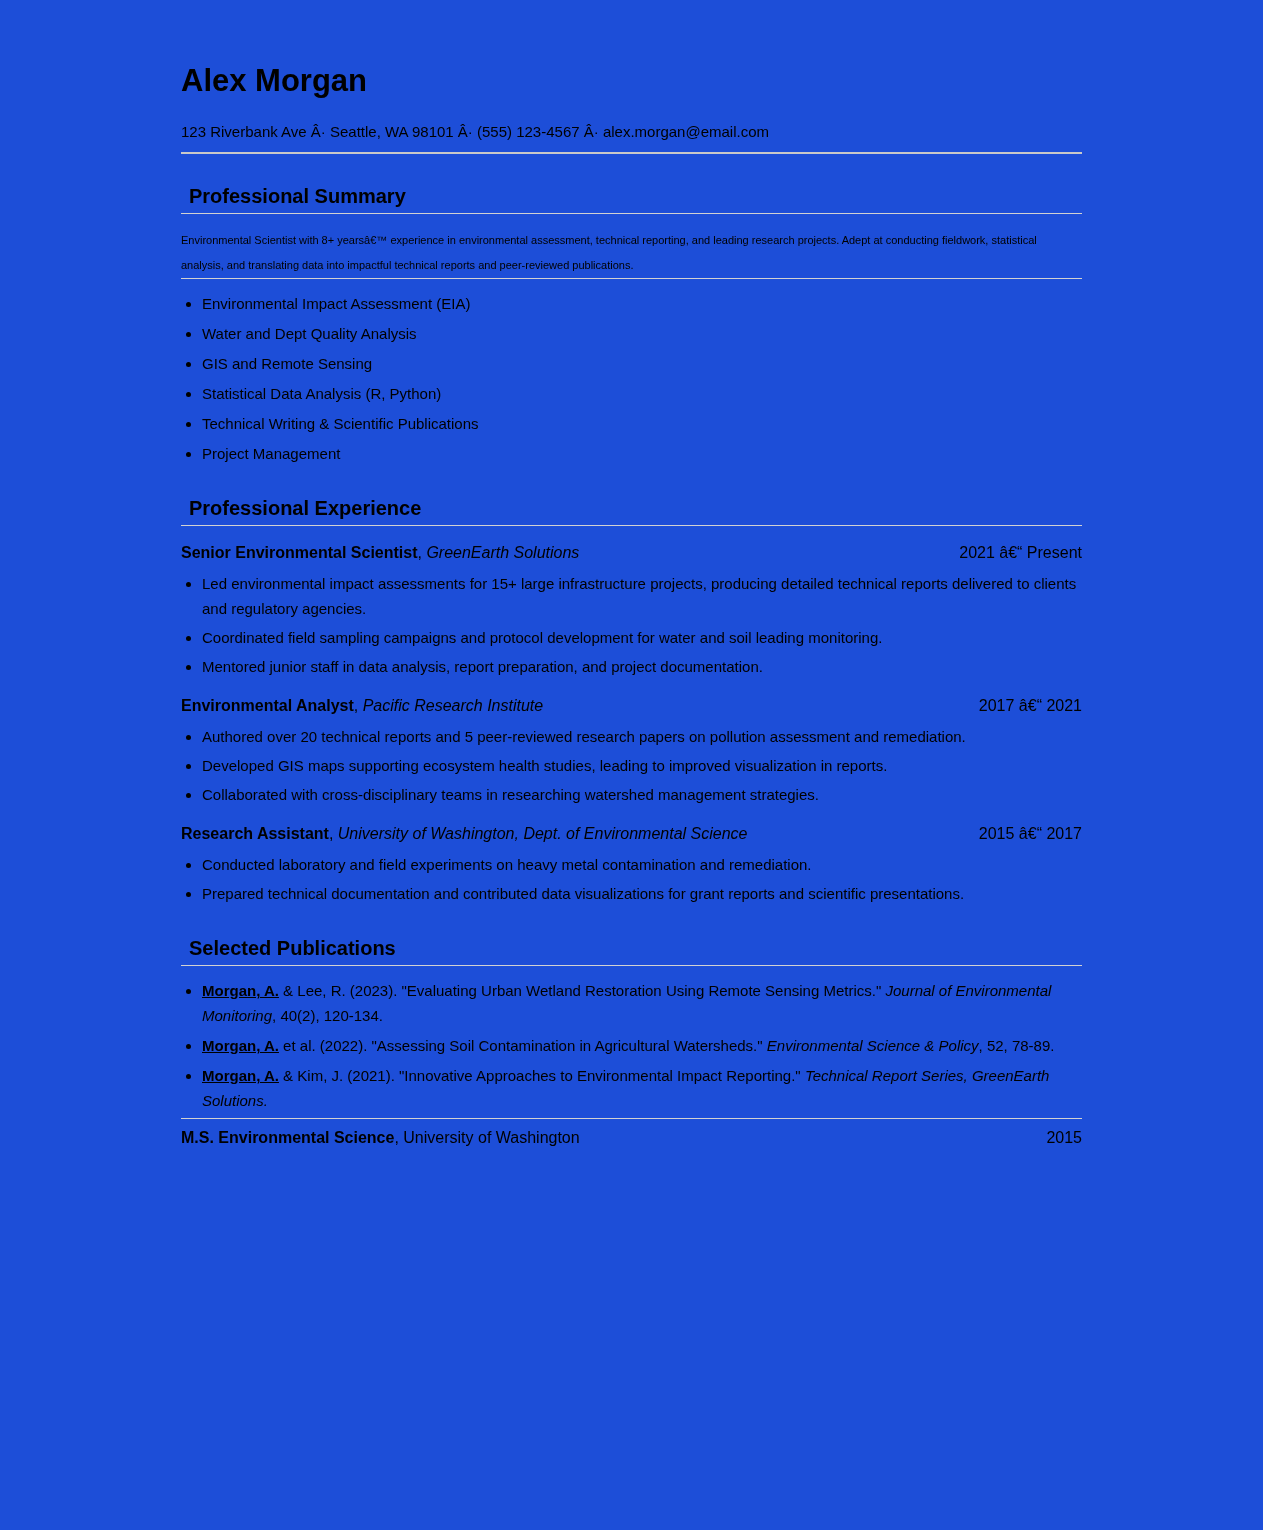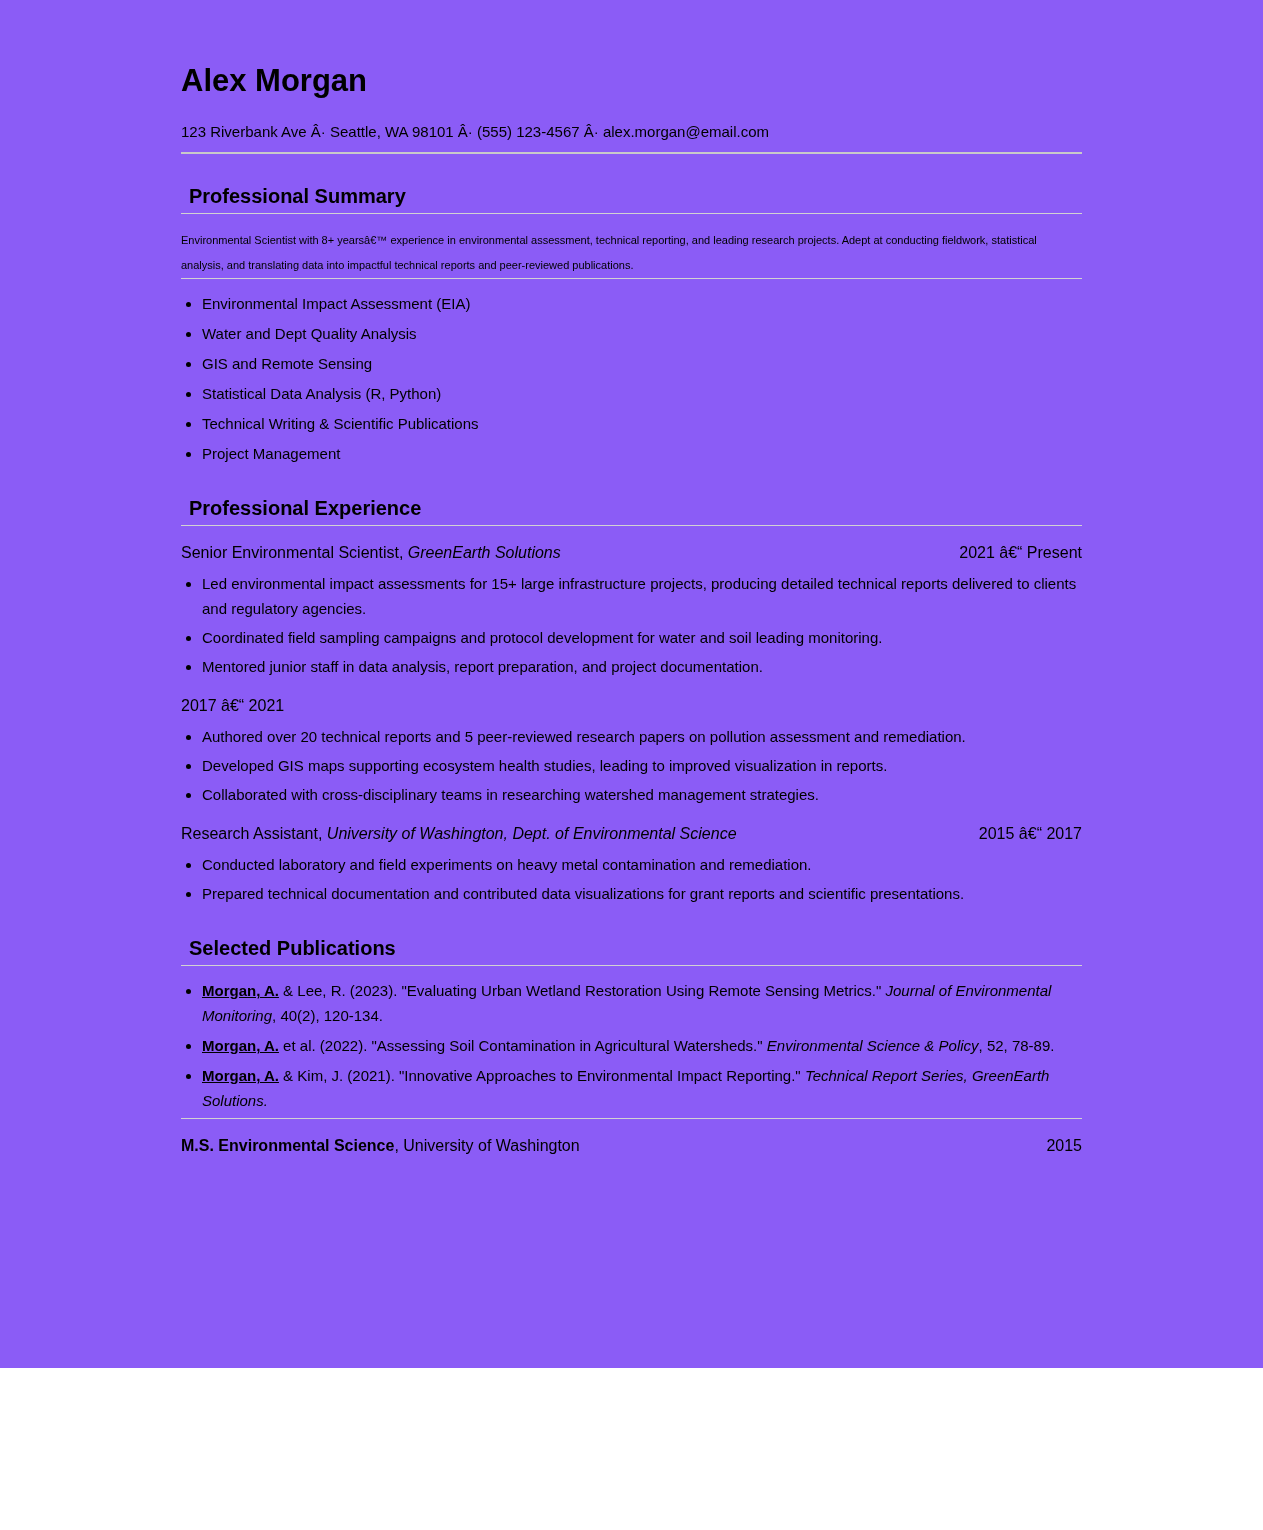--- a/index.html
+++ b/index.html
@@ -1,20 +1,20 @@
 <!DOCTYPE html>
 <html><head>
 <meta charset="utf-8">
 <style>
   * { box-sizing: border-box; }
   html, body { margin: 0; padding: 0; background: #ffffff; }
   .page {
     width: 1263px;
-    height: 1368px;
-    background: #8b5cf6;
+    height: 1530px;
+    background: #1d4ed8;
     font-family: "Liberation Sans", sans-serif;
     color: #000000;
     overflow: hidden;
   }
   .clip {
     height: 1302px;
     overflow: hidden;
   }
   .content {
     width: 901px;
@@ -64,33 +64,33 @@
     margin-bottom: 5px;
   }
   .job-header {
     display: flex;
     justify-content: space-between;
     align-items: baseline;
     font-size: 16px;
     line-height: 25px;
     margin-top: 14px;
   }
-  .job-title { font-weight: 400; margin-top: 21px; }
+  .job-title { font-weight: 700; margin-top: 21px; }
   .job-company { font-style: italic; }
   .job ul.blist { margin: 6px 0 10px 0; }
   .job ul.blist li { margin-bottom: 4px; }
   .pub-authors { font-weight: 700; text-decoration: underline; }
   .pub-emph { font-style: italic; }
   .edu-line {
     display: flex;
     justify-content: space-between;
     align-items: baseline;
     font-size: 16px;
     line-height: 25px;
-    margin-top: 14px;
+    margin-top: 6px;
   }
   .edu-degree { font-weight: 700; }
 </style>
 </head>
 <body>
 
 <div class="page">
   <div class="clip">
     <div class="content">
 
@@ -127,20 +127,21 @@
           </div>
           <ul class="blist">
             <li>Led environmental impact assessments for 15+ large infrastructure projects, producing detailed technical reports delivered to clients and regulatory agencies.</li>
             <li>Coordinated field sampling campaigns and protocol development for water and soil leading monitoring.</li>
             <li>Mentored junior staff in data analysis, report preparation, and project documentation.</li>
           </ul>
         </div>
 
         <div class="job">
           <div class="job-header">
+            <span><span class="job-title">Environmental Analyst</span><span>, </span><span class="job-company">Pacific Research Institute</span></span>
             <span>2017 â€“ 2021</span>
           </div>
           <ul class="blist">
             <li>Authored over 20 technical reports and 5 peer-reviewed research papers on pollution assessment and remediation.</li>
             <li>Developed GIS maps supporting ecosystem health studies, leading to improved visualization in reports.</li>
             <li>Collaborated with cross-disciplinary teams in researching watershed management strategies.</li>
           </ul>
         </div>
 
         <div class="job">

